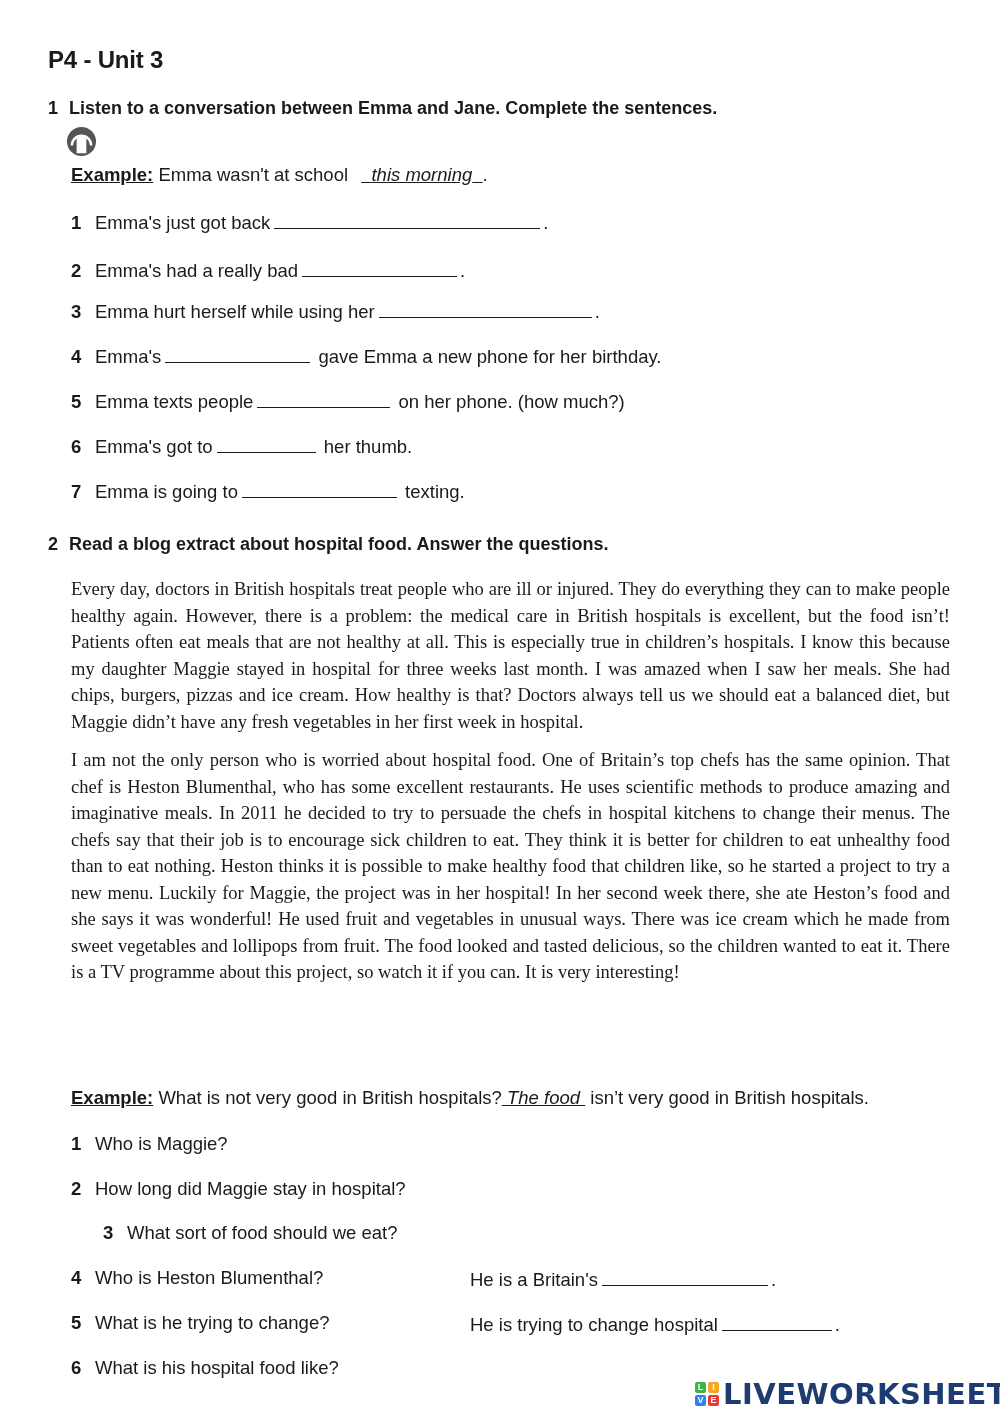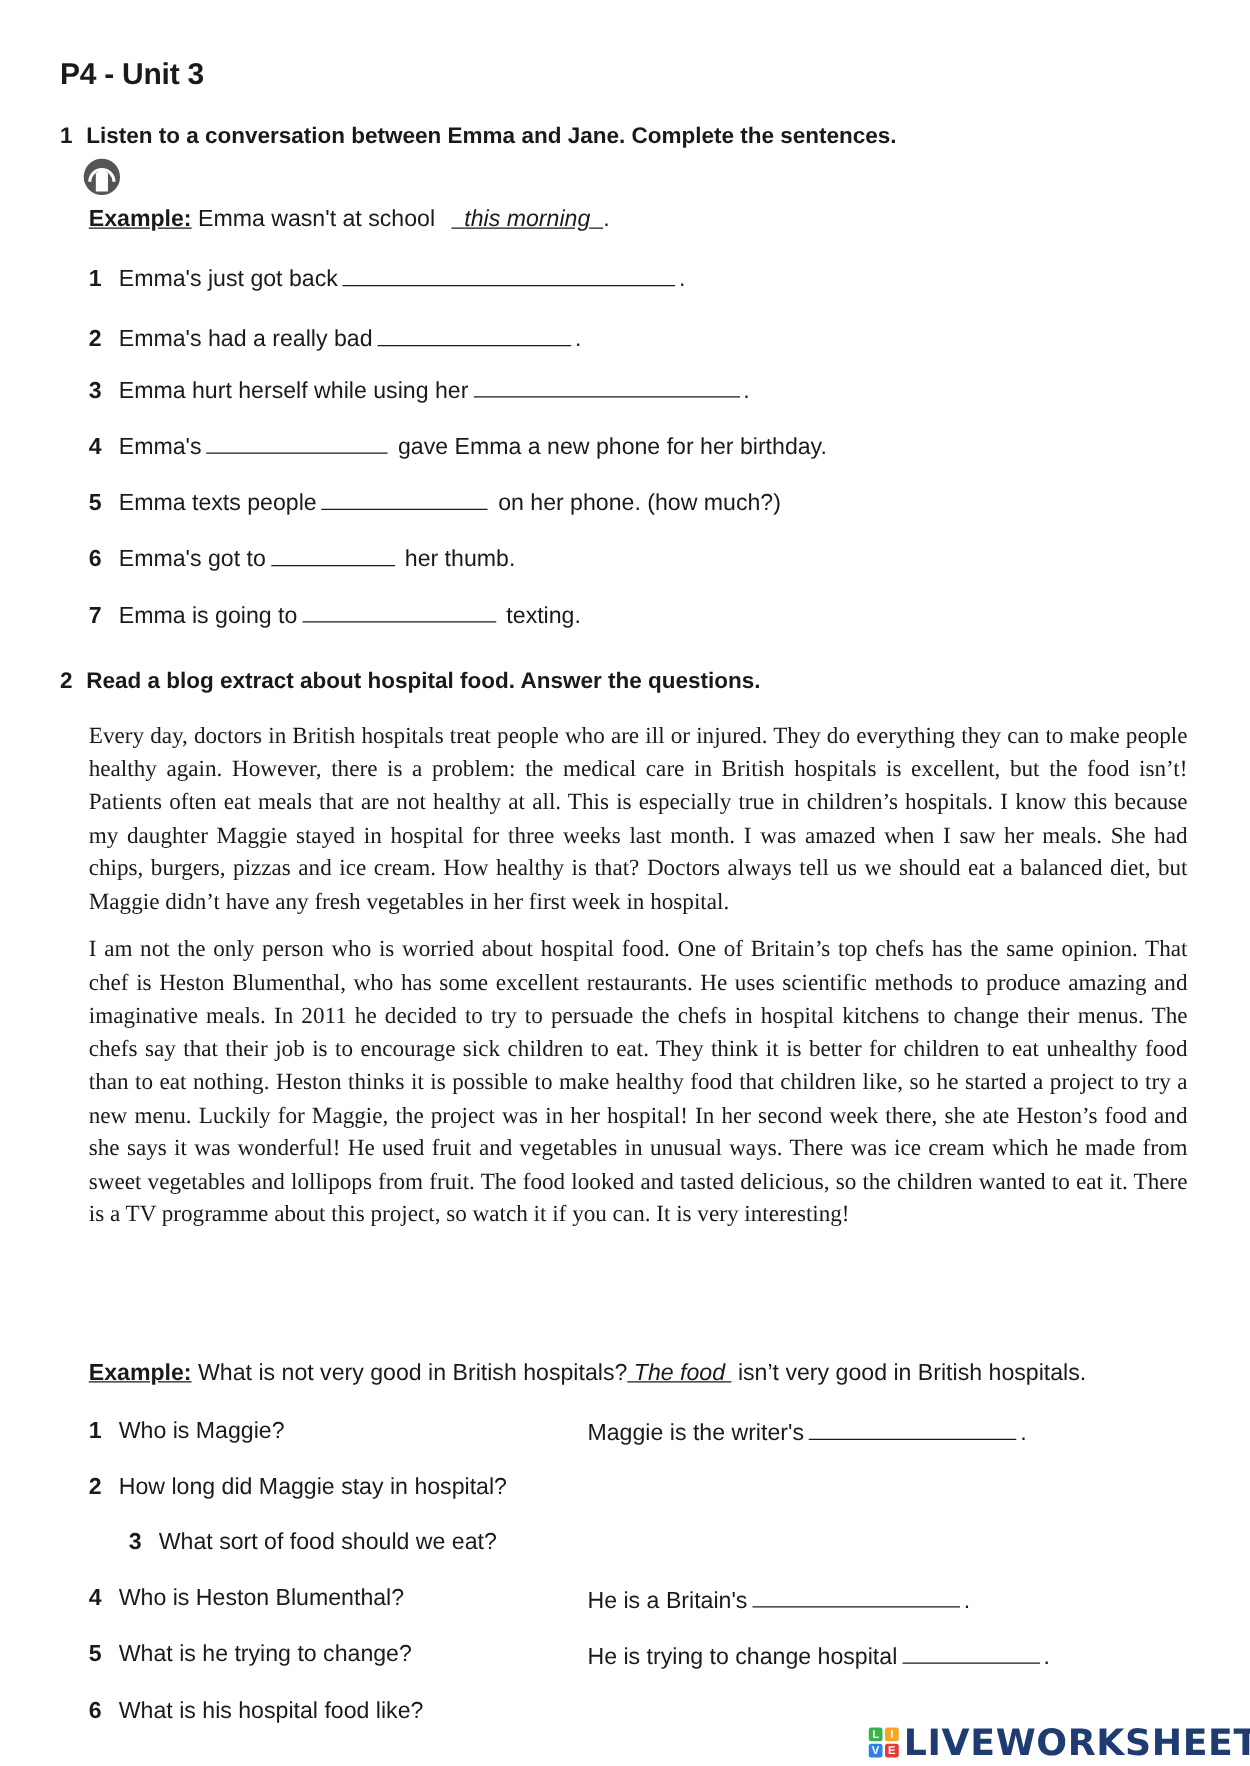--- a/index.html
+++ b/index.html
@@ -106,21 +106,20 @@
 </div>
 
 <div class="example" style="top:1087px;">
   <span class="lbl">Example:</span>
   <span>What is not very good in British hospitals?</span><span class="ans">&nbsp;<span>The food</span>&nbsp;</span>
   <span>isn’t very good in British hospitals.</span>
 </div>
 
 <div class="q2-row" style="top:1133px;">
   <span class="num">1</span><span>Who is Maggie?</span>
-  <span class="answer"><span>Maggie is the writer's</span><span class="blank" style="width:166px;"></span><span>.</span></span>
 </div>
 <div class="q2-row" style="top:1178px;">
   <span class="num">2</span><span>How long did Maggie stay in hospital?</span>
 </div>
 <div class="q2-row" style="top:1222px;margin-left:32px;">
   <span class="num">3</span><span>What sort of food should we eat?</span>
 </div>
 <div class="q2-row" style="top:1267px;">
   <span class="num">4</span><span>Who is Heston Blumenthal?</span>
   <span class="answer"><span>He is a Britain's</span><span class="blank" style="width:166px;"></span><span>.</span></span>

